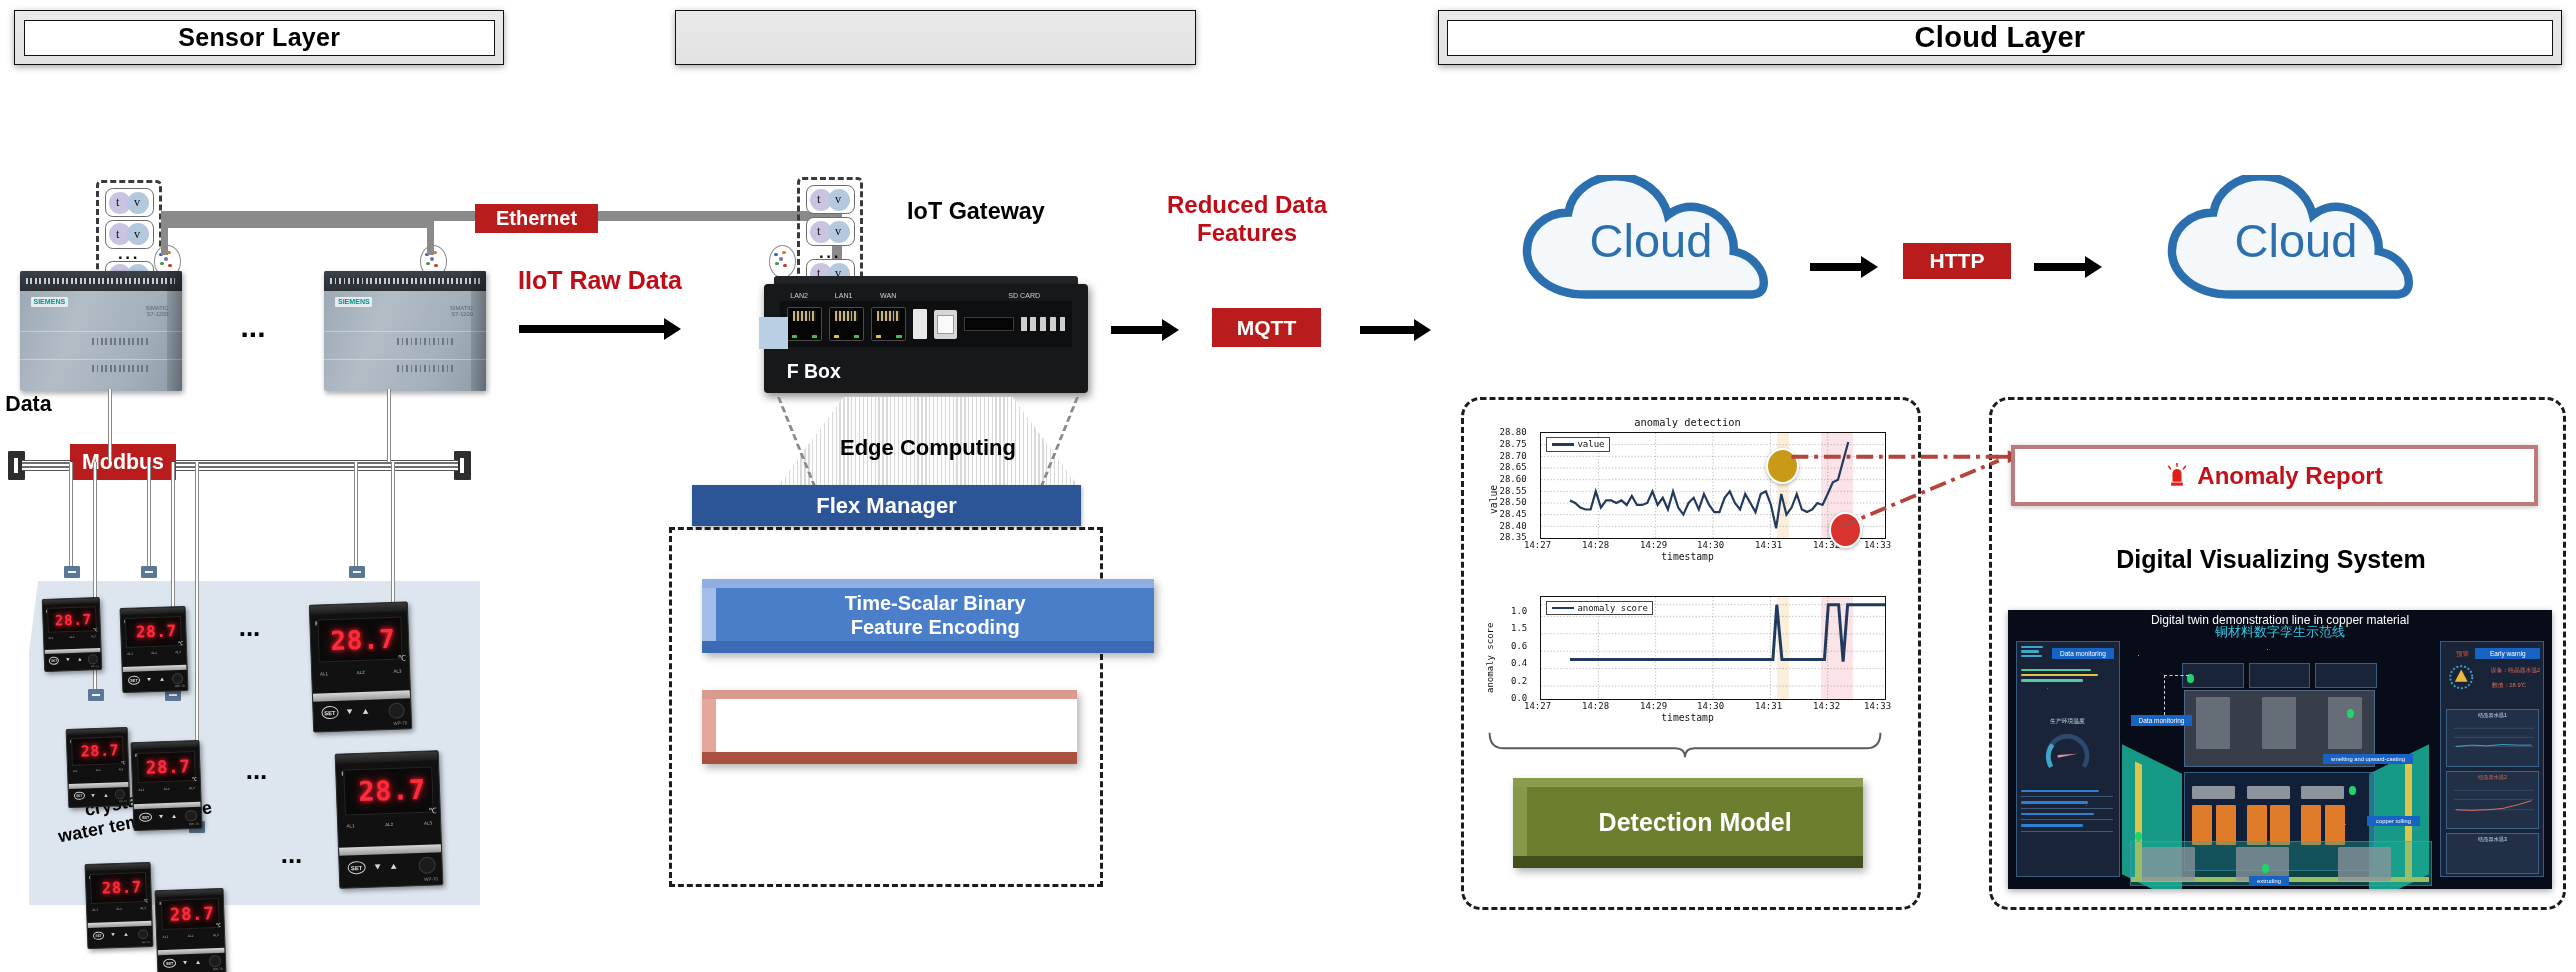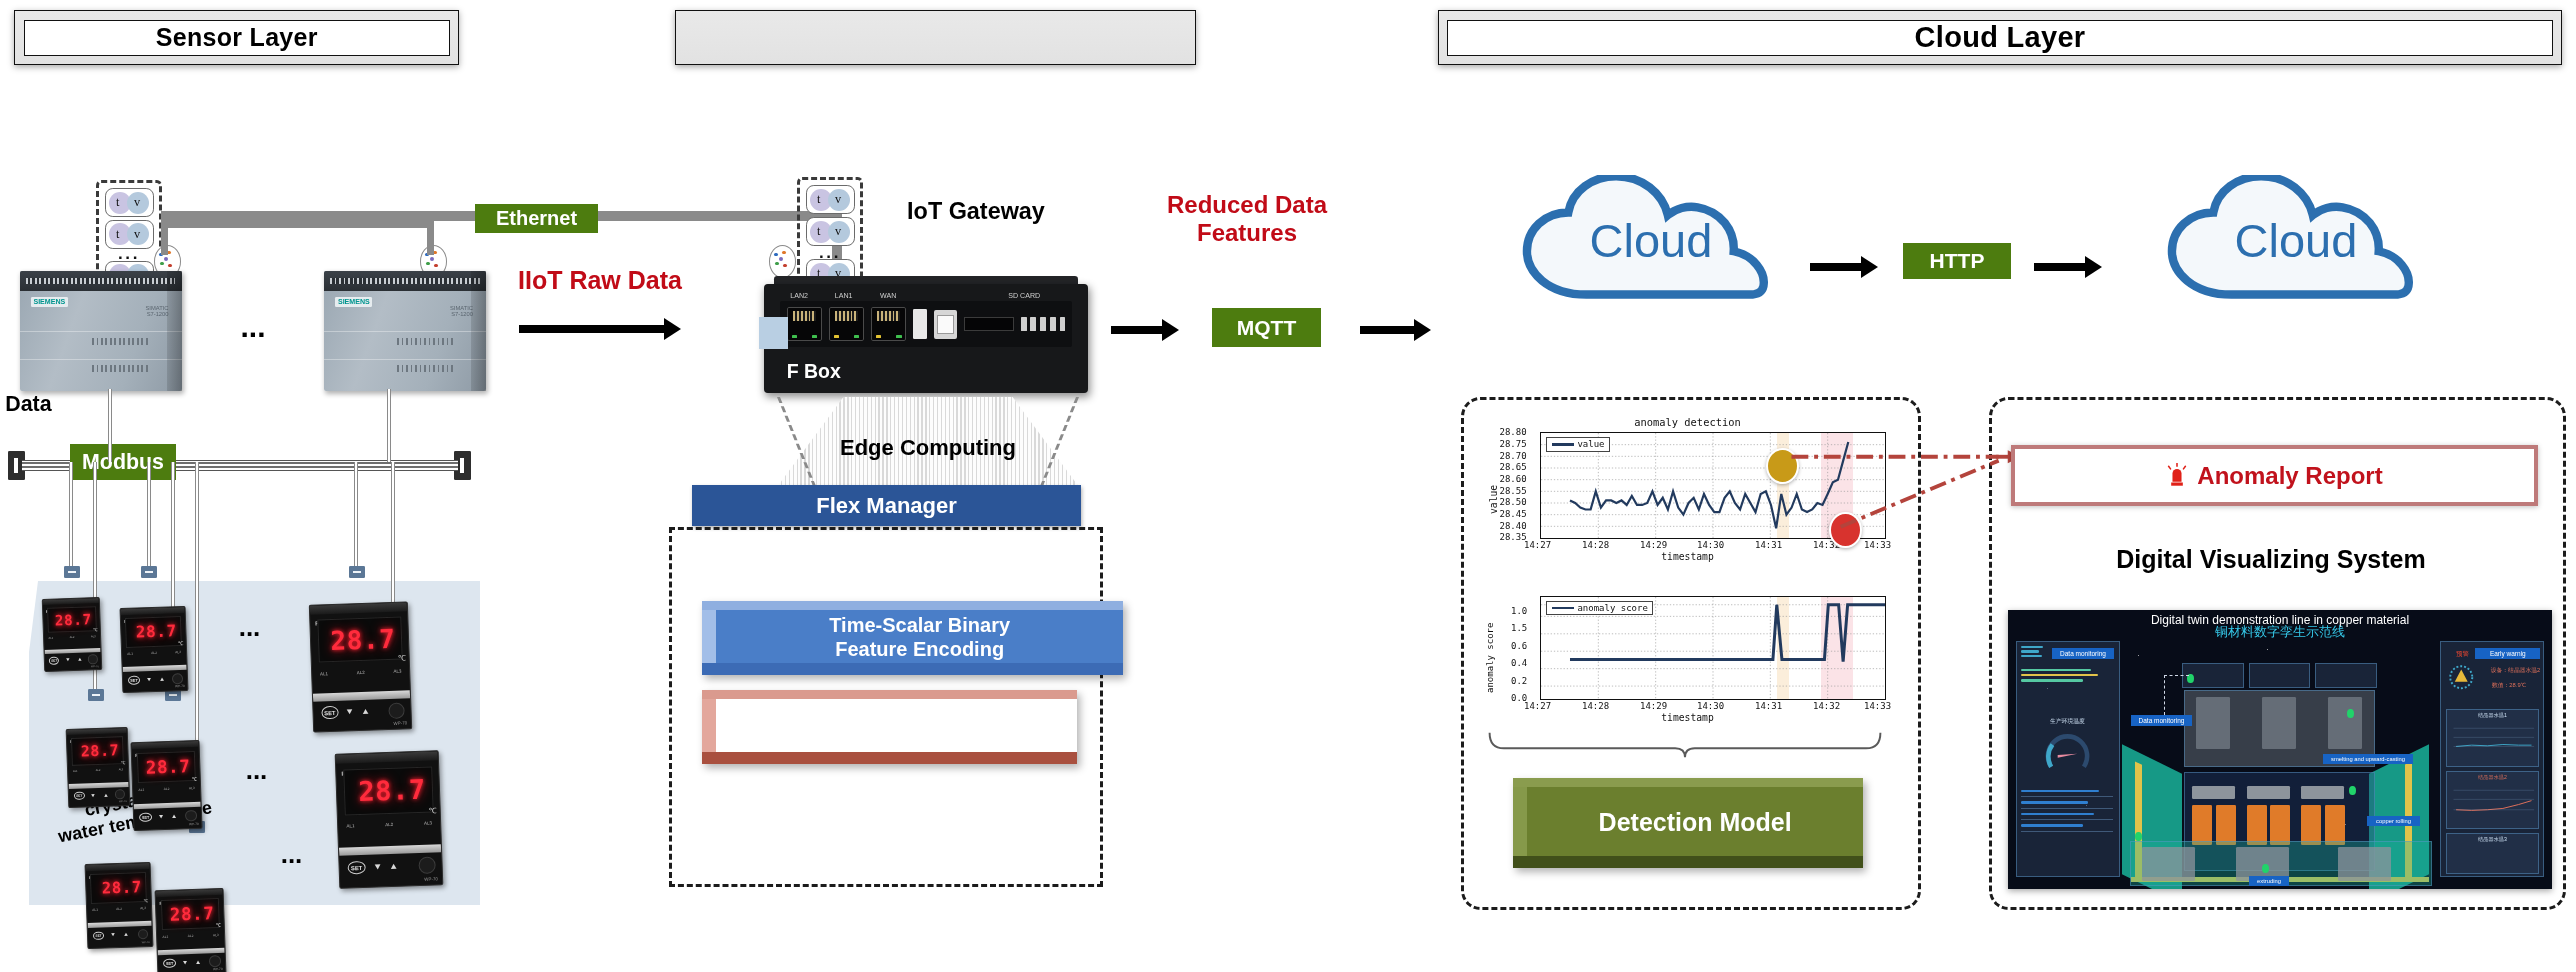--- a/index.html
+++ b/index.html
@@ -13,21 +13,21 @@
   .layer-hdr{position:absolute;background:#fff;border:1.9px solid #111;
     box-shadow:0 1.9px 6.5px rgba(0,0,0,.35);}
   .layer-hdr .bev{position:absolute;inset:0;
     background:linear-gradient(#e9e9e9,#e2e2e2);}
   .layer-hdr .inner{position:absolute;left:8.4px;right:8.4px;top:8.4px;bottom:8.4px;
     border:1.9px solid #111;background:#fff;display:flex;align-items:center;
     justify-content:center;}
   .layer-hdr .inner span{font-weight:bold;color:#000;letter-spacing:0.3px;}
 
   
-  .badge{position:absolute;background:#4d7c0f;color:#fff;font-weight:bold;
+  .badge{position:absolute;background:#b91c1c;color:#fff;font-weight:bold;
     display:flex;align-items:center;justify-content:center;}
   .redlbl{position:absolute;color:#C10B17;font-weight:bold;text-align:center;
     line-height:1.15;}
   .blklbl{position:absolute;color:#000;font-weight:bold;text-align:center;
     line-height:1.15;}
 
   
   .arrow{position:absolute;display:flex;align-items:center;}
   .arrow .shaft{height:7.1px;background:#000;}
   .arrow .head{width:0;height:0;border-top:11px solid transparent;
@@ -219,21 +219,21 @@
     background:#21d36a;}
   .twin .dline{position:absolute;border-top:0.6px dashed #cfd8e6;}
   .twin .dlinev{position:absolute;border-left:0.6px dashed #cfd8e6;}
   .twin .warn{position:absolute;color:#e8452f;}
   .twin .bar{position:absolute;height:2.6px;border-radius:1.3px;}
   .twin .star{position:absolute;width:0.6px;height:0.6px;background:#fff;opacity:.6;}
 </style>
 </head>
 <body>
 
-<div class="layer-hdr" style="left:14.3px;top:10.4px;width:443px;height:53px;">
+<div class="layer-hdr" style="left:14.3px;top:10.4px;width:443px;height:53px;padding-left:45px;">
   <div class="bev"></div>
   <div class="inner">
     <span style="font-size:25px;">Sensor Layer</span>
   </div>
 </div>
 
 <div class="tvgroup" style="left:96px;top:180px;width:60px;height:104px;padding:3.9px 0;">
   <div class="tvpill">
     <div class="c1"></div>
     <div class="c2"></div>
@@ -626,21 +626,21 @@
   <div class="ed" style="right:0;transform:skewX(-22deg);transform-origin:top right;"></div>
 </div>
 <div class="blklbl" style="left:777px;top:435px;width:302px;font-size:22px;">Edge Computing</div>
 
 <div class="flexbar" style="left:692px;top:485px;width:389px;height:41px;font-size:22px;">
   <span>Flex Manager</span>
 </div>
 
 <div class="dashbox" style="left:669px;top:527px;width:428px;height:354px;"></div>
 
-<div class="blk3d" style="left:702px;top:601px;width:375px;height:74px;padding-left:46px;">
+<div class="blk3d" style="left:702px;top:579px;width:452px;height:74px;">
   <div class="sh"></div>
   <div class="lft" style="background:#A2BEE8;"></div>
   <div class="tp" style="background:#8FAFE0;"></div>
   <div class="bt" style="background:#3C6BB5;"></div>
   <div class="face" style="background:#4A7EC8;font-size:20px;">
     <div>
       <div>Time-Scalar Binary</div>
       <div>Feature Encoding</div>
     </div>
   </div>

